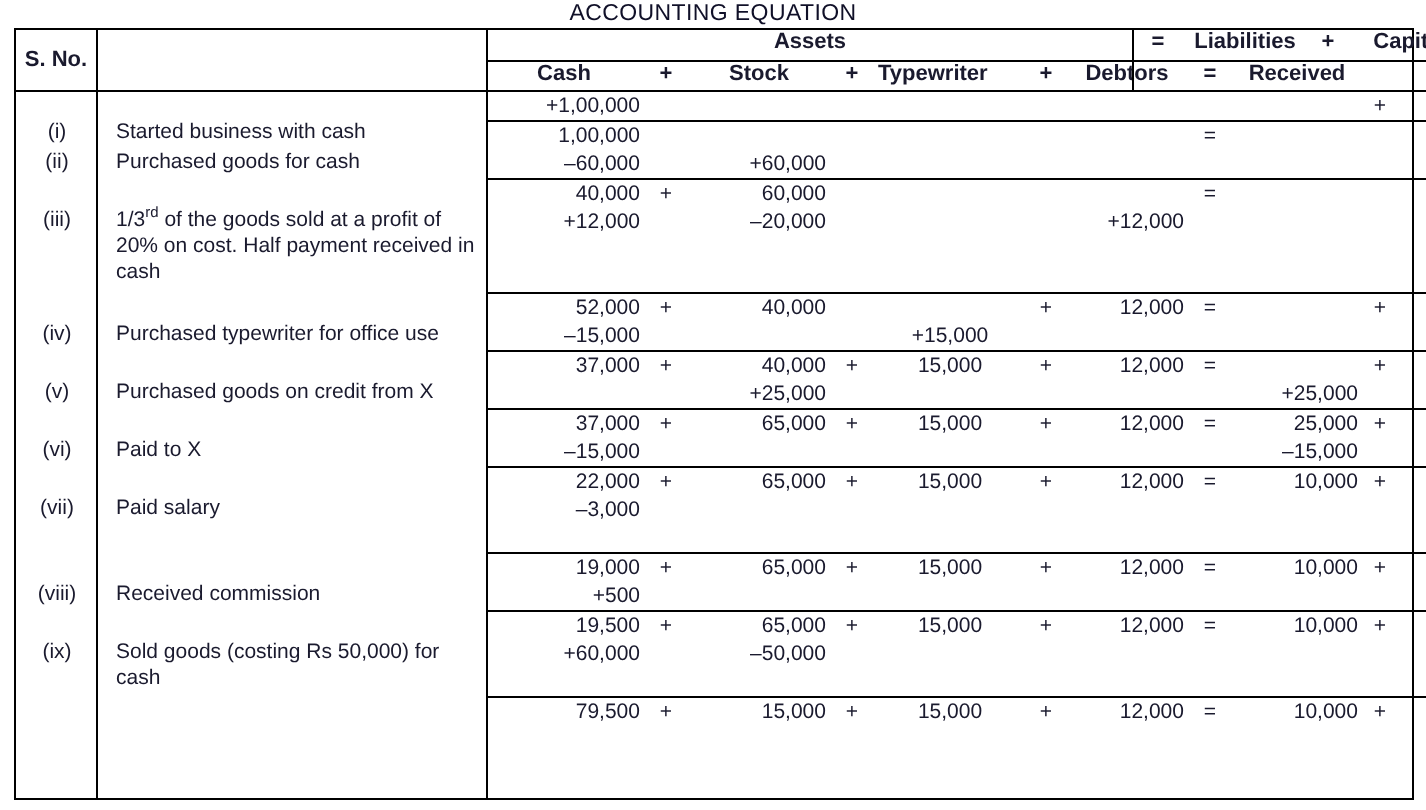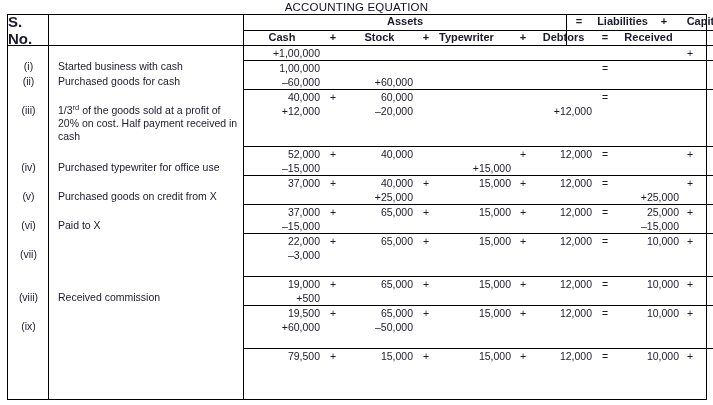--- a/index.html
+++ b/index.html
@@ -51,21 +51,21 @@
     display: flex;
     flex-direction: row;
   }
   .lh-sno, .lb-sno {
     width: 41px;
     flex: 0 0 41px;
     border-right: 1px solid #000;
   }
   .lh-sno, .lh-trn {
     display: flex; align-items: center; justify-content: center;
-    font-size: 15px; font-weight: 700;
+    font-size: 11px; font-weight: 700;
   }
   .left-body {
     flex: 1 1 auto;
     display: flex;
     flex-direction: row;
   }
   .lb-trn { flex: 1 1 auto; }
   .lb-sno, .lb-trn { position: relative; }
 
   .sno-cell {
@@ -114,21 +114,21 @@
     height: 14px;
     font-size: 10.5px;
     line-height: 14px;
   }
 
   
   .c-cash      { width: 76px;  flex: 0 0 76px;  text-align: right; }
   .c-op1       { width: 26px;  flex: 0 0 26px;  text-align: center; }
   .c-stock     { width: 67px;  flex: 0 0 67px;  text-align: right; }
   .c-op2       { width: 26px;  flex: 0 0 26px;  text-align: center; }
-  .c-type      { width: 72px;  flex: 0 0 72px;  text-align: right; }
+  .c-type      { width: 72px;  flex: 0 0 72px;  text-align: center; }
   .c-op3       { width: 24px;  flex: 0 0 24px;  text-align: center; }
   .c-debt      { width: 57px;  flex: 0 0 57px;  text-align: right; }
   .c-eq        { width: 26px;  flex: 0 0 26px;  text-align: center; }
   .c-cred      { width: 61px;  flex: 0 0 61px;  text-align: right; }
   .c-op4       { width: 22px;  flex: 0 0 22px;  text-align: center; }
   .c-cap       { width: 64px;  flex: 0 0 64px;  text-align: right; padding-right: 4px; }
 
   
   .h-assets {
     width: 322px; flex: 0 0 322px;
@@ -169,21 +169,23 @@
           <div class="sno-cell" style="top: 245px;">(viii)</div>
           <div class="sno-cell" style="top: 274px;">(ix)</div>
         </div>
       <div class="lb-trn" id="trn-col">
           <div class="trn-cell" style="top: 14px;">Started business with cash</div>
           <div class="trn-cell" style="top: 29px;">Purchased goods for cash</div>
           <div class="trn-cell" style="top: 58px;">1/3<sup>rd</sup> of the goods sold at a profit of 20% on cost. Half payment received in cash</div>
           <div class="trn-cell" style="top: 115px;">Purchased typewriter for office use</div>
           <div class="trn-cell" style="top: 144px;">Purchased goods on credit from X</div>
           <div class="trn-cell" style="top: 173px;">Paid to X</div>
+          <div class="trn-cell" style="top: 202px;">Paid salary</div>
           <div class="trn-cell" style="top: 245px;">Received commission</div>
+          <div class="trn-cell" style="top: 274px;">Sold goods (costing Rs 50,000) for cash</div>
         </div>
     </div>
   </div>
 
   <div class="right-block">
     <div class="assets-sep"></div>
 
     <div class="rb-head-1">
       <div class="h-assets">Assets</div>
       <div class="h-eq">=</div>

